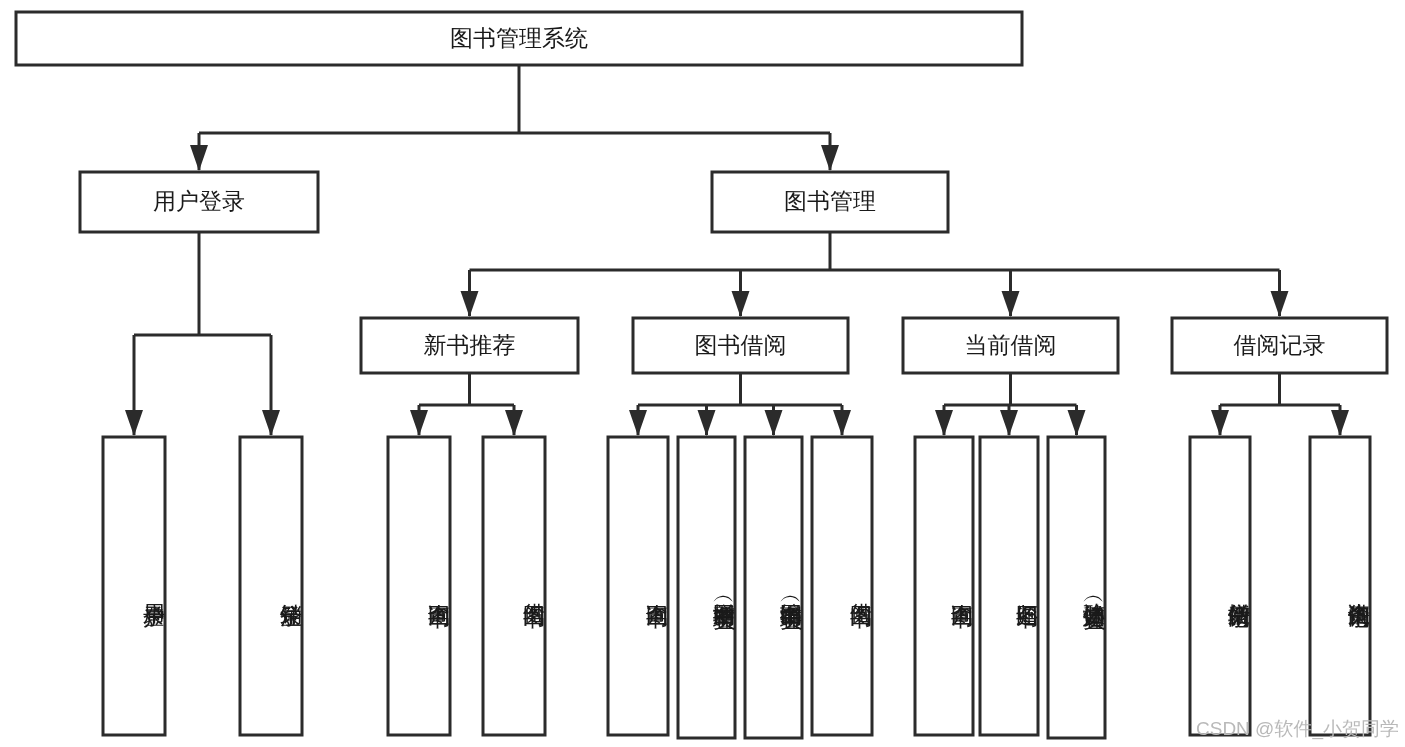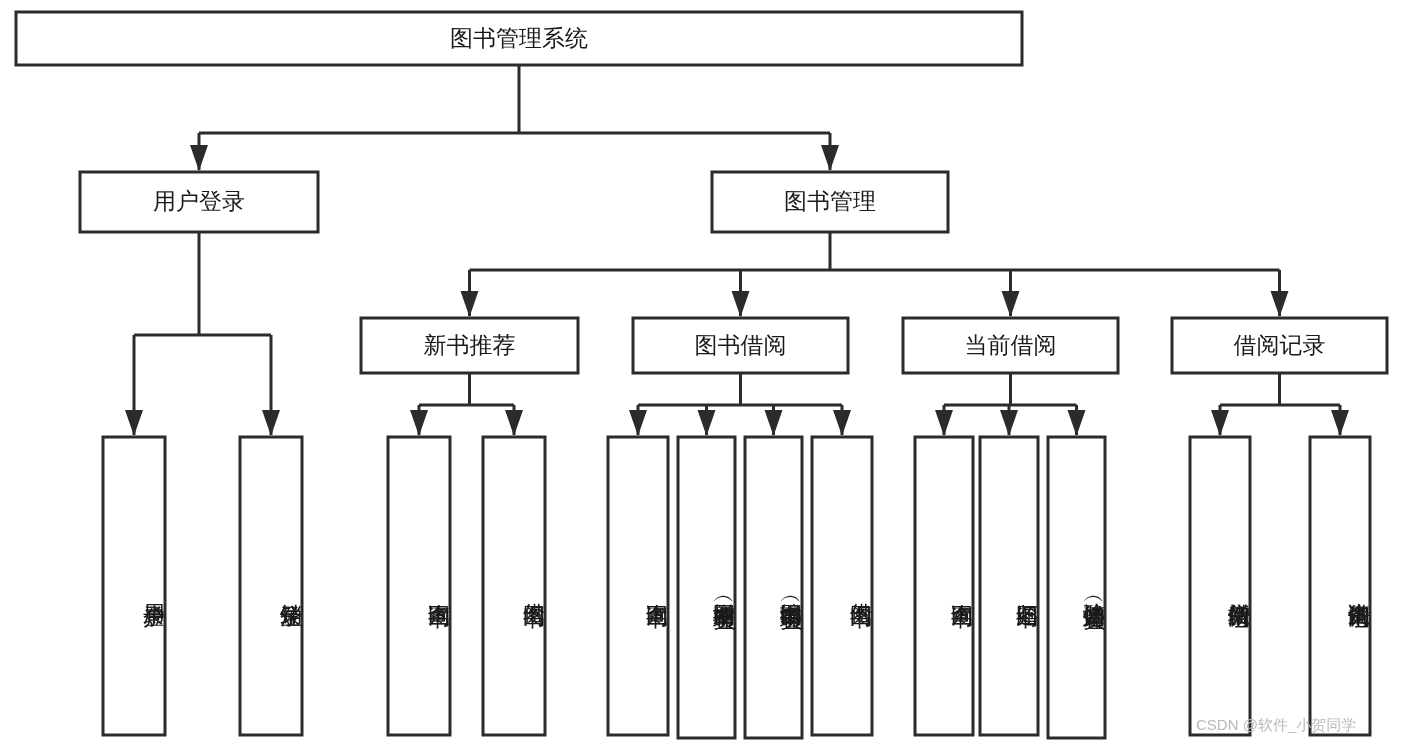--- a/index.html
+++ b/index.html
@@ -58,21 +58,21 @@
     letter-spacing: 1px;
     white-space: nowrap;
     display: flex;
     align-items: flex-start;
     justify-content: center;
     pointer-events: none;
   }
   .watermark {
     position: absolute;
     font-family: "Liberation Sans", "DejaVu Sans", sans-serif;
-    font-size: 15px;
+    font-size: 19px;
     color: #b9b9b9;
     white-space: nowrap;
   }
 </style>
 </head>
 <body>
 
 <div id="diagram-root">
   <svg class="flow" viewBox="0 0 1405 747">
     <g id="connector-layer">

